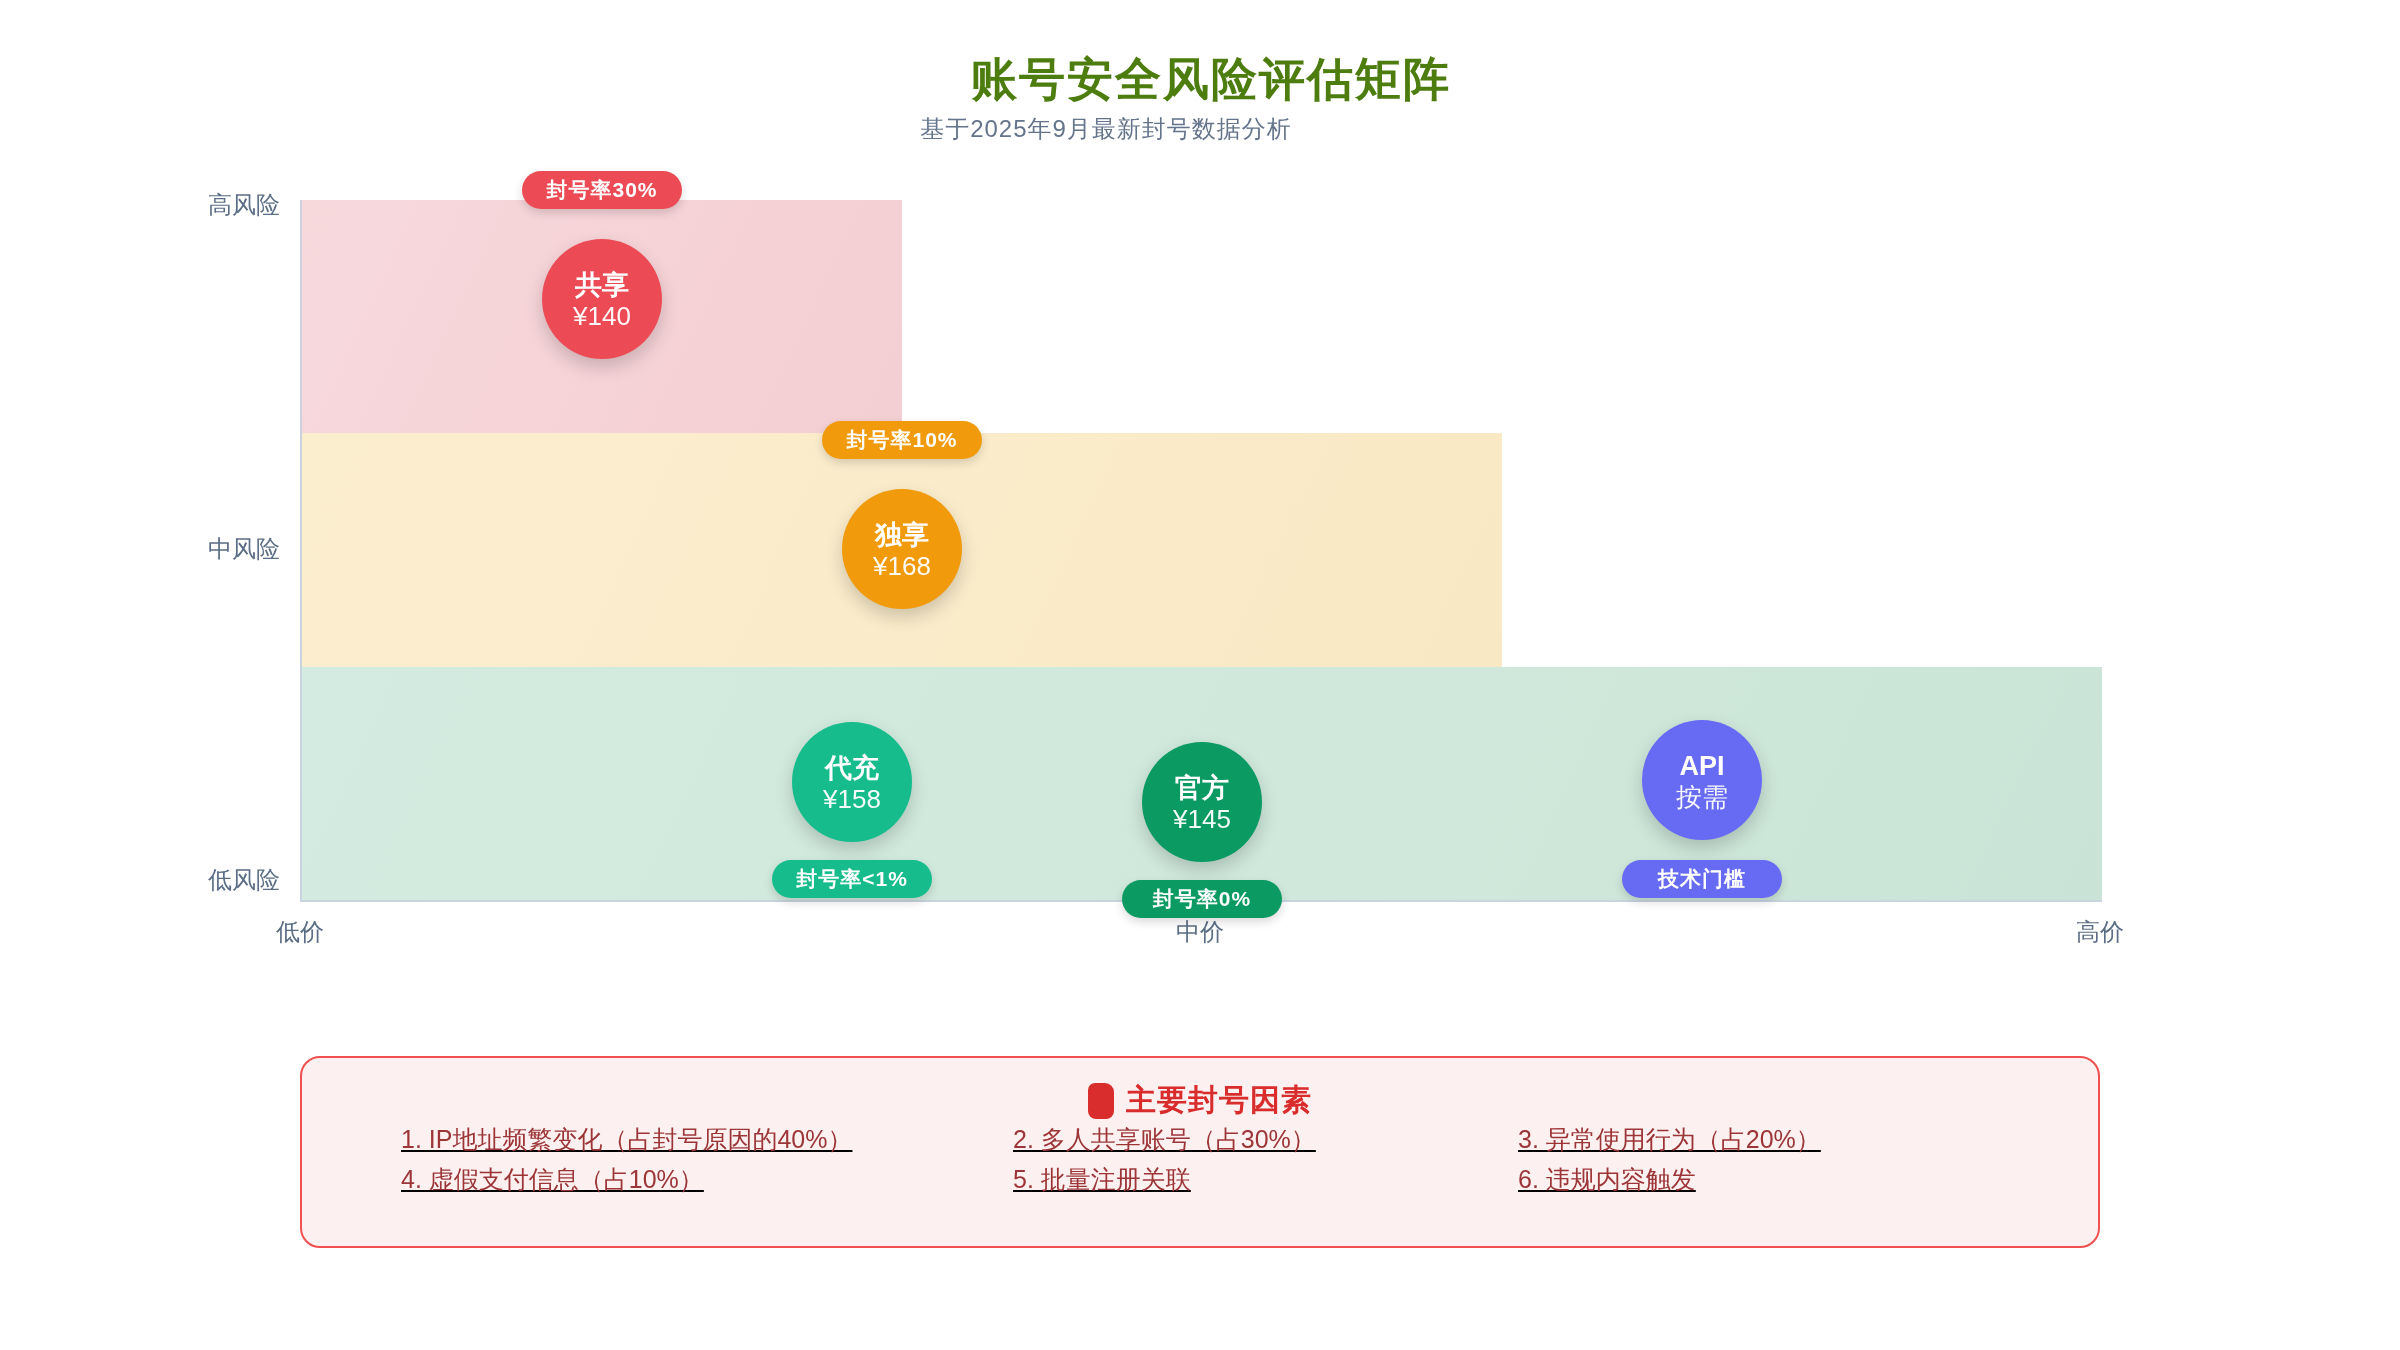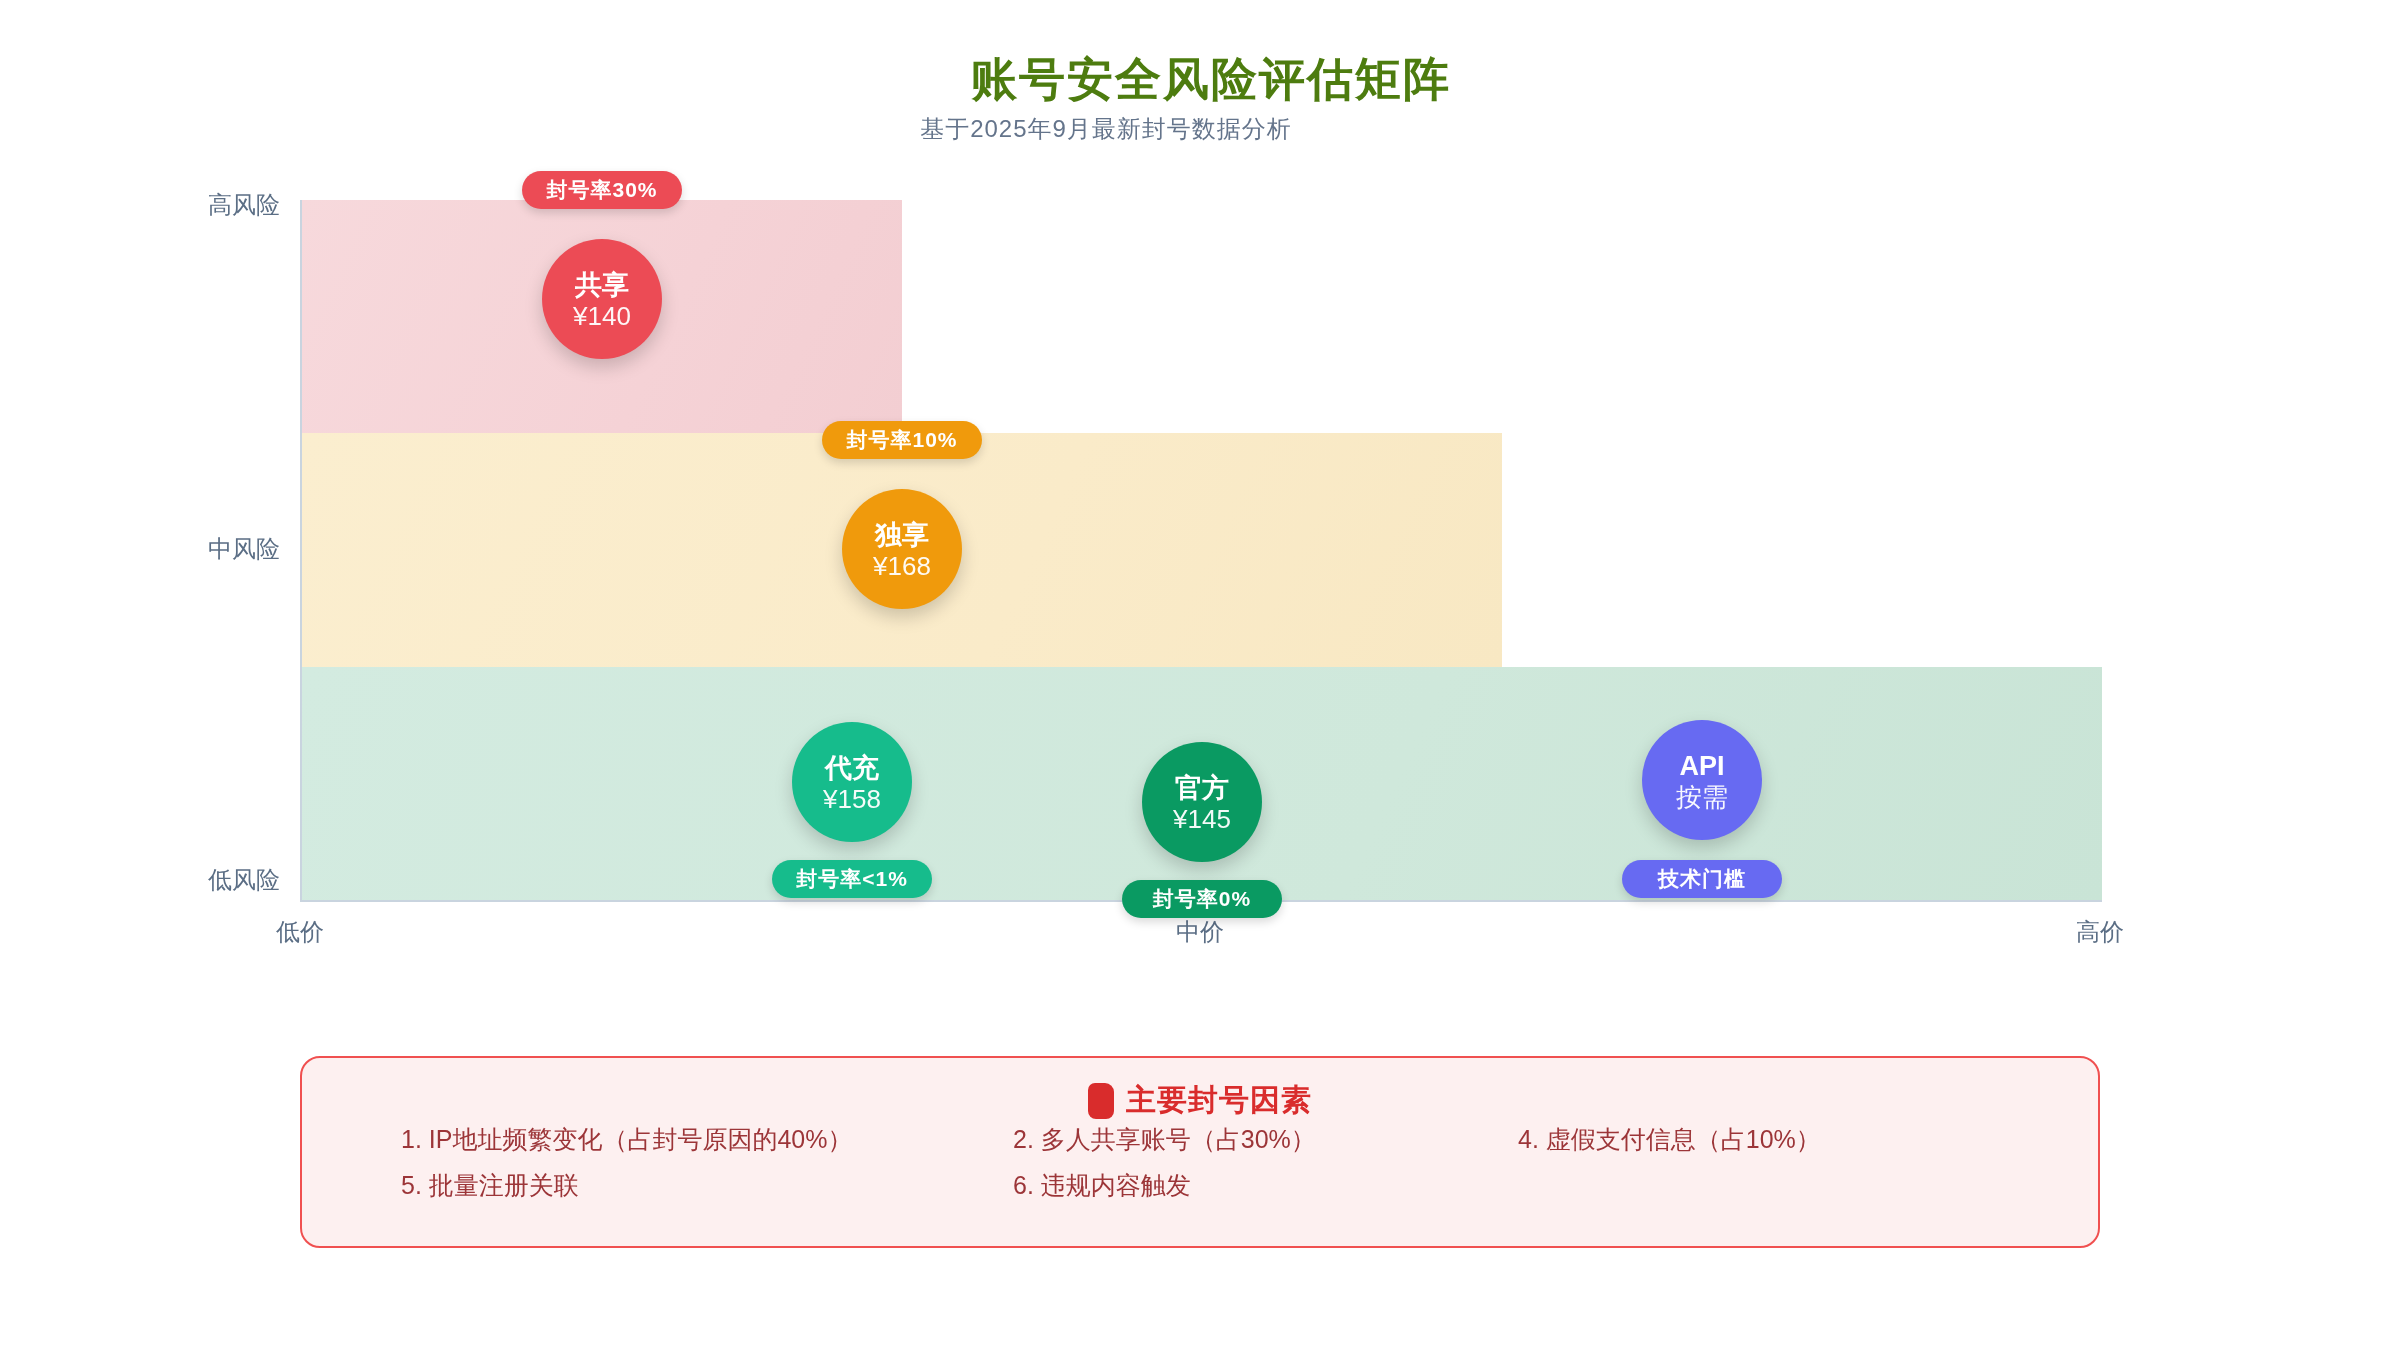--- a/index.html
+++ b/index.html
@@ -81,21 +81,21 @@
     align-items:center;justify-content:center;gap:12px;
   }
   .factors-icon{
     width:26px;height:36px;background:#d92c2c;border-radius:7px 9px 8px 8px;
     display:inline-block;
   }
   .factors-title{font-size:30px;font-weight:bold;color:#d92c2c;letter-spacing:1px;}
   .factors-grid{
     position:absolute;left:99px;top:66px;right:60px;
     display:grid;grid-template-columns:612px 505px 1fr;
-    grid-auto-rows:30px;row-gap:16px;
+    grid-auto-rows:30px;row-gap:10px;text-decoration:underline;
   }
   .factor-item{font-size:25px;color:#9c3538;line-height:30px;white-space:nowrap;}
 </style>
 </head>
 <body>
 
 <div class="stage">
 
   <h1 class="page-title">账号安全风险评估矩阵</h1>
   <p class="page-subtitle">基于2025年9月最新封号数据分析</p>
@@ -142,19 +142,20 @@
   <div class="axis-label xlab" style="left:1990px;">高价</div>
 
   <div class="factors">
     <div class="factors-head">
       <span class="factors-icon"></span>
       <span class="factors-title">主要封号因素</span>
     </div>
     <div class="factors-grid">
       <div class="factor-item">1. IP地址频繁变化（占封号原因的40%）</div>
       <div class="factor-item">2. 多人共享账号（占30%）</div>
+      <div class="factor-item">3. 异常使用行为（占20%）</div>
       <div class="factor-item">4. 虚假支付信息（占10%）</div>
       <div class="factor-item">5. 批量注册关联</div>
       <div class="factor-item">6. 违规内容触发</div>
     </div>
   </div>
 
 </div>
 
 </body></html>

